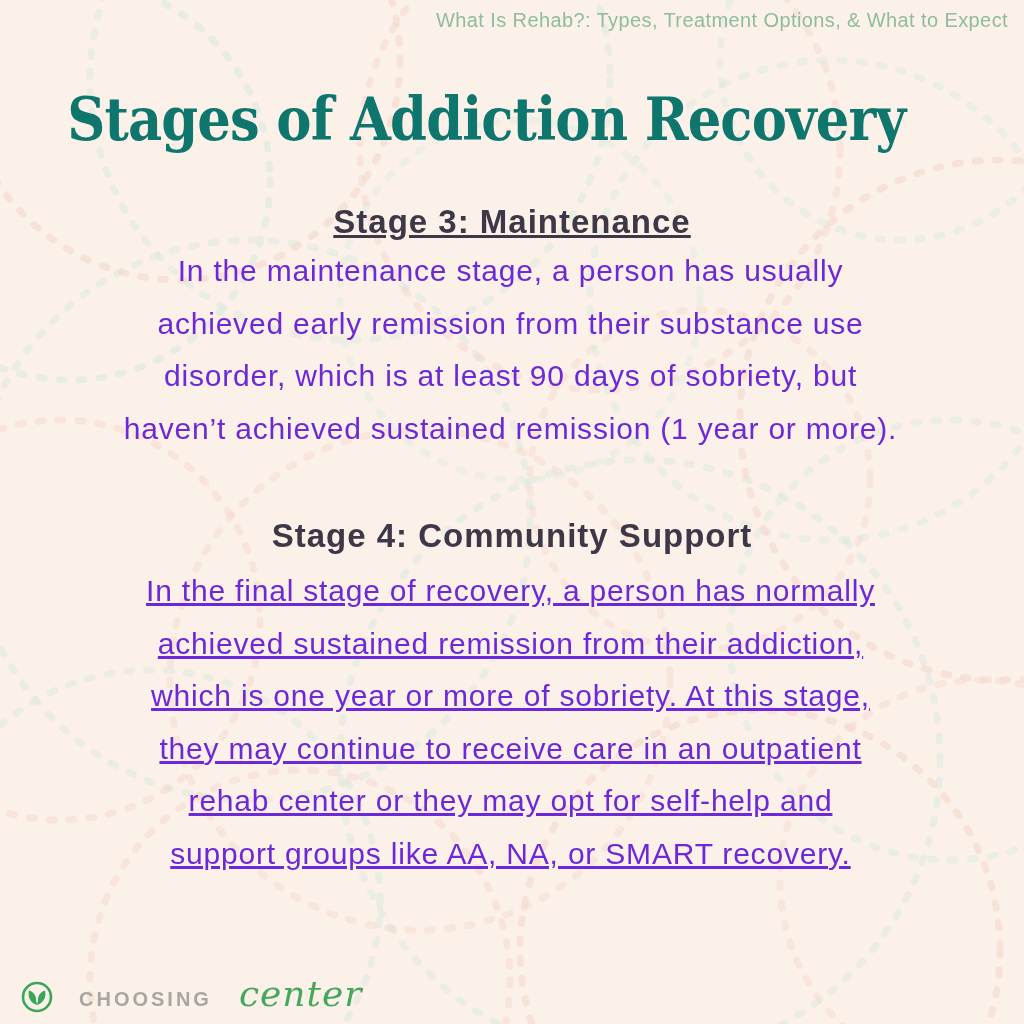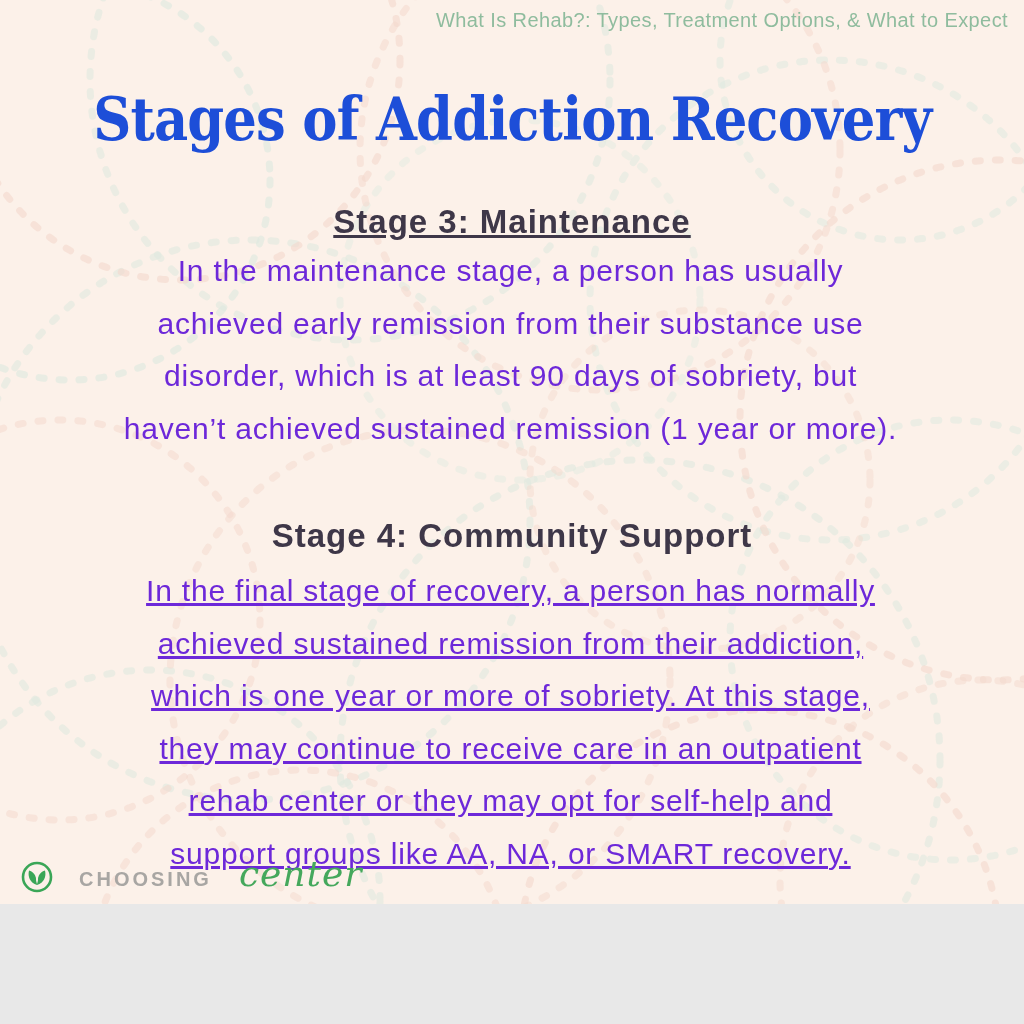--- a/index.html
+++ b/index.html
@@ -1,19 +1,19 @@
 <!DOCTYPE html>
 <html><head>
 <meta charset="utf-8">
 <style>
   html, body { margin: 0; padding: 0; background: #e8e8e8; }
   .canvas {
     position: relative;
     width: 1024px;
-    height: 904px;
+    height: 1024px;
     margin: 0 auto;
     background: #fcf1e9;
     overflow: hidden;
     font-family: "Liberation Sans", sans-serif;
   }
   .bg-pattern {
     position: absolute;
     inset: 0;
     width: 1024px;
     height: 1024px;
@@ -24,24 +24,24 @@
     top: 9px;
     right: 16px;
     font-size: 20px;
     letter-spacing: 0.4px;
     color: #8fbc9e;
     font-weight: 400;
   }
   .main-title {
     position: absolute;
     top: 84px;
-    left: 0;
+    left: 10px;
     right: 0;
-    text-align: center;
-    color: #1d4ed8;
+    text-align: left;
+    color: #0f766e;
     white-space: nowrap;
   }
   .main-title .squeeze {
     display: inline-block;
     font-family: "DejaVu Serif", serif;
     font-weight: 700;
     font-size: 60px;
     letter-spacing: -1px;
     transform: scaleX(0.88);
     transform-origin: center;

